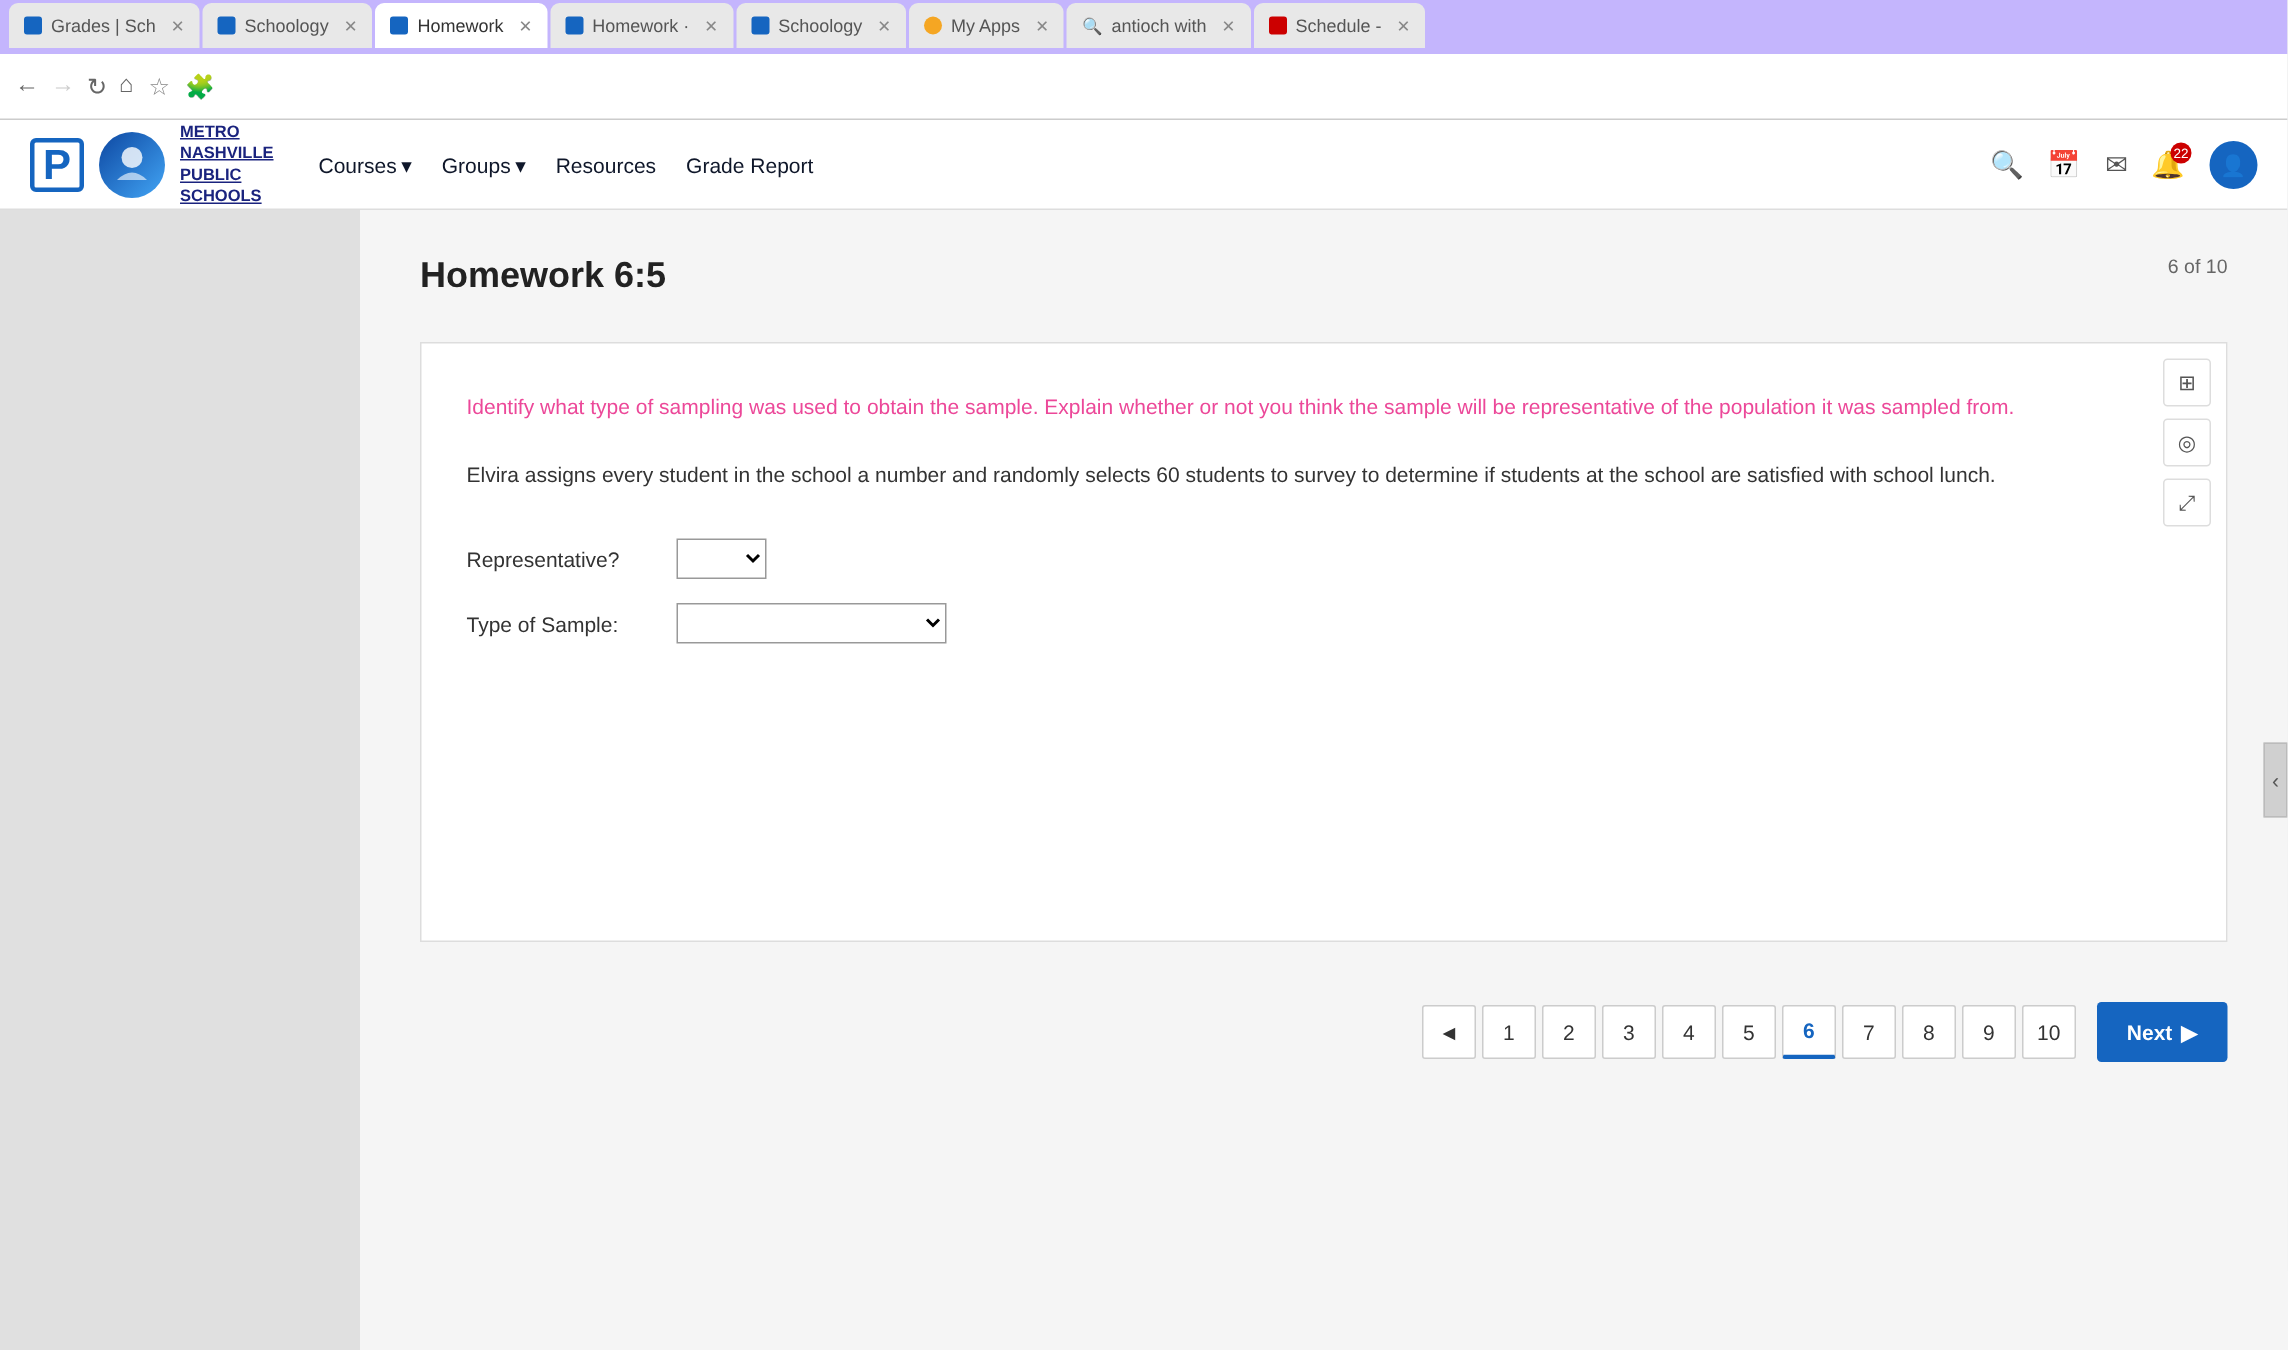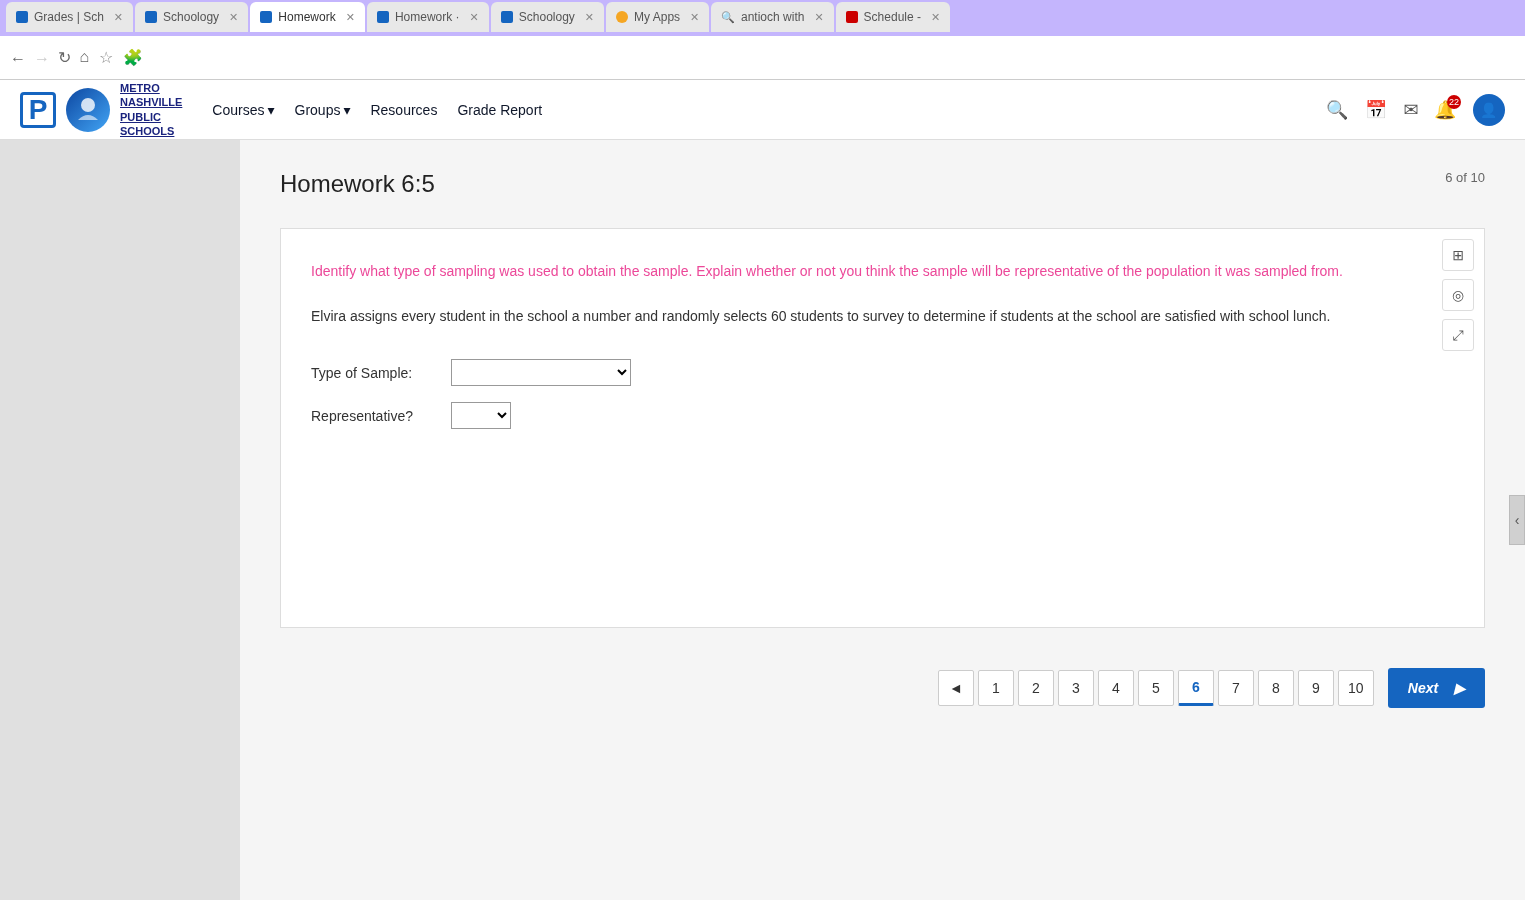--- a/index.html
+++ b/index.html
@@ -28,39 +28,39 @@
     .nav-item { font-size: 14px; color: #0f172a; cursor: pointer; display: flex; align-items: center; gap: 3px; }
     .header-icons { margin-left: auto; display: flex; gap: 16px; align-items: center; }
     .header-icon { font-size: 18px; color: #555; cursor: pointer; }
 
     
     .main-wrapper { display: flex; min-height: calc(900px - 140px); }
     .sidebar-left { width: 240px; background: #e0e0e0; min-height: 100%; }
     .content-area { flex: 1; padding: 30px 40px; background: #f5f5f5; position: relative; }
 
     .page-header { display: flex; justify-content: space-between; align-items: flex-start; margin-bottom: 30px; }
-    .homework-title { font-size: 24px; font-weight: normal; color: #222; }
+    .homework-title { font-size: 24px; font-weight: bold; color: #222; }
     .page-counter { font-size: 13px; color: #666; }
 
     .question-box { background: #fff; border: 1px solid #ddd; padding: 30px; margin-bottom: 20px; min-height: 400px; position: relative; }
     .question-text { font-size: 14px; color: #ec4899; line-height: 1.8; margin-bottom: 20px; }
     .scenario-text { font-size: 14px; color: #333; line-height: 1.8; margin-bottom: 30px; }
 
     .form-row { display: flex; align-items: center; gap: 10px; margin-bottom: 16px; }
     .form-label { font-size: 14px; color: #333; min-width: 130px; }
     .form-select { border: 1px solid #999; padding: 4px 8px; font-size: 13px; background: #fff; min-width: 180px; cursor: pointer; }
     .form-select-sm { border: 1px solid #999; padding: 4px 8px; font-size: 13px; background: #fff; min-width: 60px; cursor: pointer; }
     .tool-btn { width: 32px; height: 32px; background: #fff; border: 1px solid #ddd; display: flex; align-items: center; justify-content: center; cursor: pointer; font-size: 14px; color: #555; border-radius: 3px; }
 
     
     .pagination-area { display: flex; align-items: center; justify-content: flex-end; padding: 20px 0; gap: 4px; }
     .page-btn { min-width: 36px; height: 36px; display: flex; align-items: center; justify-content: center; border: 1px solid #ccc; background: #fff; cursor: pointer; font-size: 14px; color: #333; border-radius: 2px; }
     .page-btn.active { border-bottom: 3px solid #1565C0; font-weight: bold; color: #1565C0; }
     .page-btn.nav-arrow { background: #fff; }
-    .next-btn { background: #1565C0; color: #fff; padding: 0 20px; height: 40px; border: none; cursor: pointer; font-size: 14px; font-weight: bold; border-radius: 3px; display: flex; align-items: center; gap: 16px; margin-left: 10px; font-style: italic; }
+    .next-btn { background: #1565C0; color: #fff; padding: 0 20px; height: 40px; border: none; cursor: pointer; font-size: 14px; font-weight: bold; border-radius: 3px; display: flex; align-items: center; gap: 6px; margin-left: 10px; }
   </style>
 </head>
 <body>
 
 <div class="browser-chrome">
   <div class="tab-bar">
     <div class="tab">
       <span class="tab-favicon" style="background:#1565C0;"></span>
       <span>Grades | Sch</span>
       <span class="tab-close">✕</span>
@@ -171,37 +171,37 @@
       <span class="page-counter">6 of 10</span>
     </div>
 
     <div class="question-box" style="position:relative;">
 
       <p class="question-text">Identify what type of sampling was used to obtain the sample.  Explain whether or not you think the sample will be representative of the population it was sampled from.</p>
 
       <p class="scenario-text">Elvira assigns every student in the school a number and randomly selects 60 students to survey to determine if students at the school are satisfied with school lunch.</p>
 
       <div class="form-row">
+        <label class="form-label">Representative?</label>
+        <select class="form-select-sm">
+          <option value=""></option>
+          <option value="yes">Yes</option>
+          <option value="no">No</option>
+        </select>
+      </div>
+
+      <div class="form-row">
         <label class="form-label">Type of Sample:</label>
         <select class="form-select">
           <option value=""></option>
           <option value="random">Random</option>
           <option value="systematic">Systematic</option>
           <option value="stratified">Stratified</option>
           <option value="cluster">Cluster</option>
           <option value="convenience">Convenience</option>
-        </select>
-      </div>
-
-      <div class="form-row">
-        <label class="form-label">Representative?</label>
-        <select class="form-select-sm">
-          <option value=""></option>
-          <option value="yes">Yes</option>
-          <option value="no">No</option>
         </select>
       </div>
 
       <div style="position:absolute;right:10px;top:10px;display:flex;flex-direction:column;gap:8px;">
         <button class="tool-btn" title="Grid">
           <span>⊞</span>
         </button>
         <button class="tool-btn" title="Help">
           <span>◎</span>
         </button>

